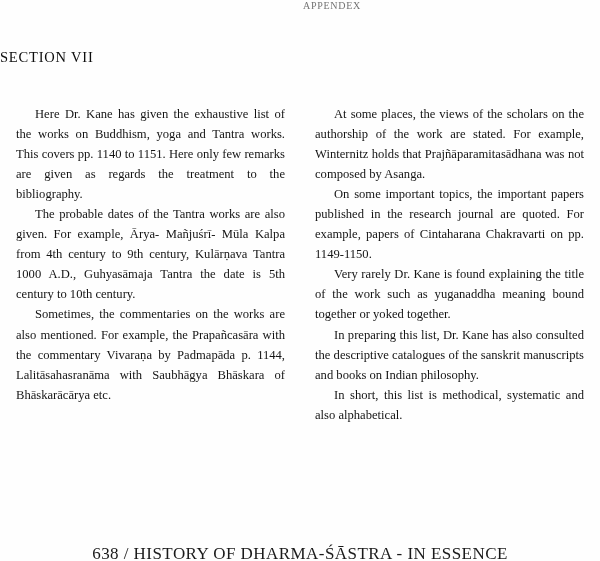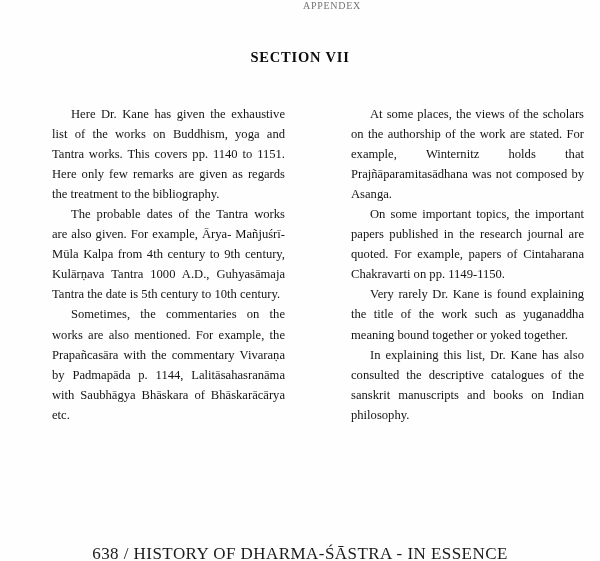--- a/index.html
+++ b/index.html
@@ -30,23 +30,23 @@
     font-size: 10px;
     letter-spacing: 0.7px;
     color: #737373;
     padding-left: 32px;
   }
   .section-heading {
     position: absolute;
     top: 49px;
     left: 0;
     width: 600px;
-    text-align: center;
+    text-align: left;
     font-size: 14.5px;
-    font-weight: bold;
+    font-weight: normal;
     letter-spacing: 0.8px;
     color: #0d0d0d;
   }
   .columns {
     position: absolute;
     top: 104px;
     left: 16px;
     width: 568px;
     display: flex;
     flex-direction: row;
@@ -54,21 +54,20 @@
     gap: 30px;
   }
   .column {
     width: 269px;
     font-size: 12.6px;
     line-height: 20.05px;
     text-align: justify;
     text-justify: inter-word;
     color: #141414;
     hyphens: none;
-    margin-left: 36px;
   }
   .column p {
     margin: 0;
     text-indent: 19px;
   }
   .footer {
     position: absolute;
     top: 544px;
     left: 0;
     width: 600px;
@@ -92,20 +91,21 @@
     <div class="column">
       <p>Here Dr. Kane has given the exhaustive list of the works on Buddhism, yoga and Tantra works. This covers pp. 1140 to 1151. Here only few remarks are given as regards the treatment to the bibliography.</p>
       <p>The probable dates of the Tantra works are also given. For example, Ārya- Mañjuśrī- Mūla Kalpa from 4th century to 9th century, Kulārṇava Tantra 1000 A.D., Guhyasāmaja Tantra the date is 5th century to 10th century.</p>
       <p>Sometimes, the commentaries on the works are also mentioned. For example, the Prapañcasāra with the commentary Vivaraṇa by Padmapāda p. 1144, Lalitāsahasranāma with Saubhāgya Bhāskara of Bhāskarācārya etc.</p>
     </div>
 
     <div class="column">
       <p>At some places, the views of the scholars on the authorship of the work are stated. For example, Winternitz holds that Prajñāparamitasādhana was not composed by Asanga.</p>
       <p>On some important topics, the important papers published in the research journal are quoted. For example, papers of Cintaharana Chakravarti on pp. 1149-1150.</p>
       <p>Very rarely Dr. Kane is found explaining the title of the work such as yuganaddha meaning bound together or yoked together.</p>
-      <p>In explaining this list, Dr. Kane has also consulted the descriptive catalogues of the sanskrit manuscripts and books on Indian philosophy.</p>
+      <p>In preparing this list, Dr. Kane has also consulted the descriptive catalogues of the sanskrit manuscripts and books on Indian philosophy.</p>
+      <p>In short, this list is methodical, systematic and also alphabetical.</p>
     </div>
 
   </div>
 
   <div class="footer">638 / HISTORY OF DHARMA-ŚĀSTRA - IN ESSENCE</div>
 
 </div>
 
 </body></html>

